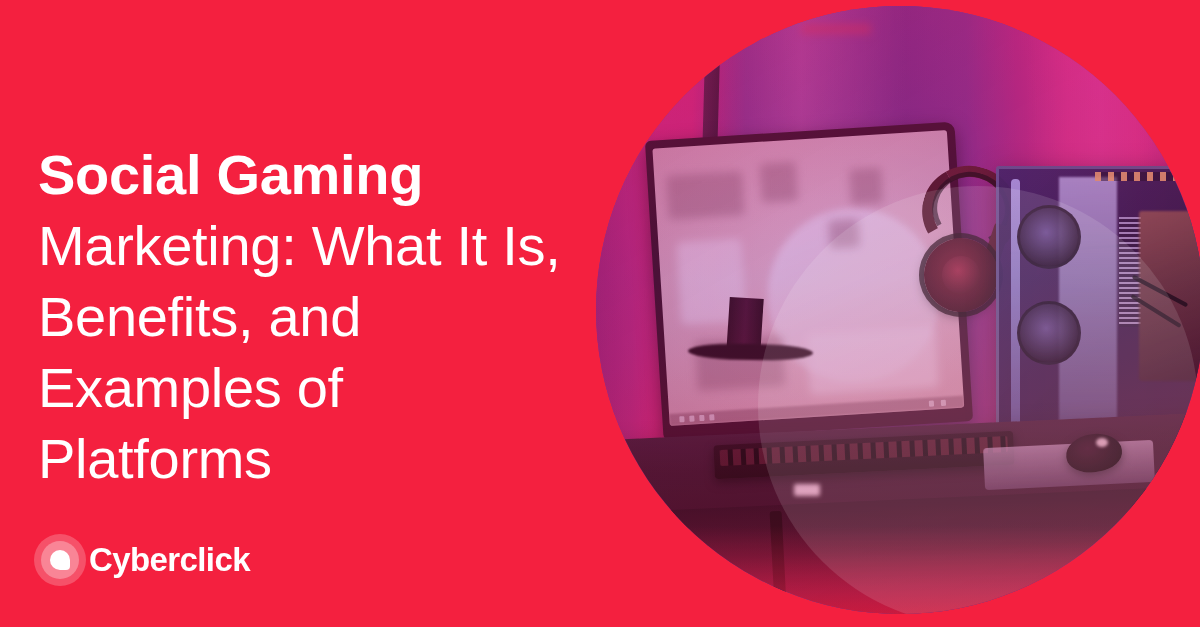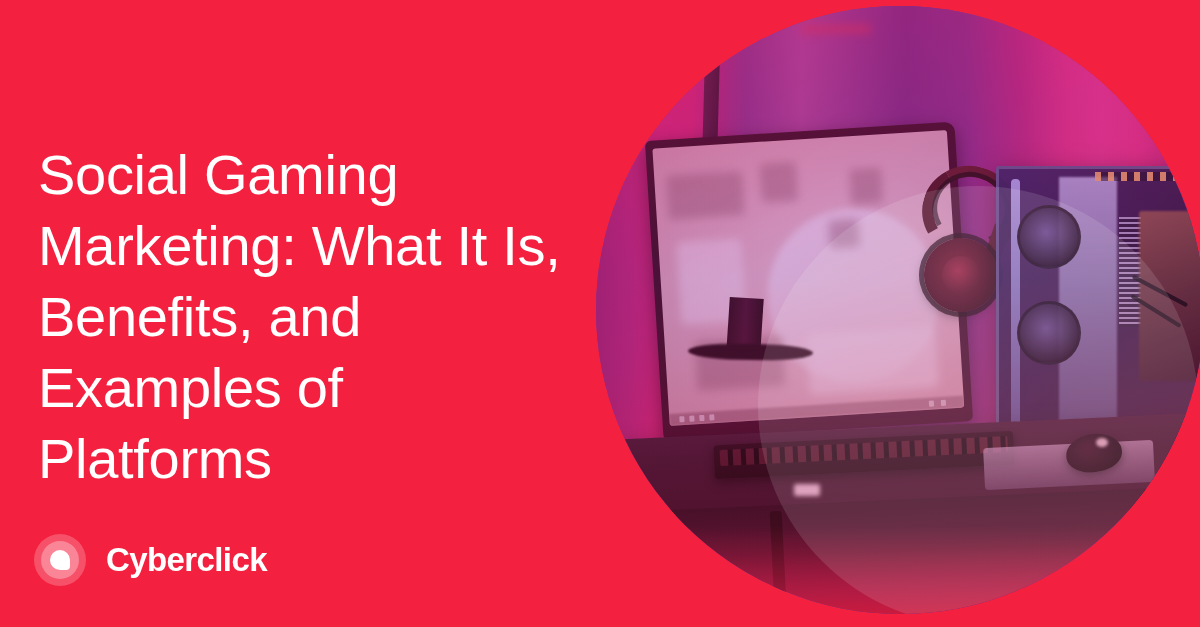--- a/index.html
+++ b/index.html
@@ -314,30 +314,30 @@
     position:absolute;
     left:38px;
     top:139px;
     width:540px;
     color:#FFFFFF;
     font-size:56px;
     line-height:71px;
     font-weight:400;
     letter-spacing:-.3px;
   }
-  #headline .strong { font-weight:400; }
+  #headline .strong { font-weight:700; }
 
   
   #logo {
     position:absolute;
     left:34px;
     top:534px;
     display:flex;
     align-items:center;
-    gap:20px;
+    gap:3px;
   }
   .logo-mark {
     position:relative;
     width:52px; height:52px;
     border-radius:50%;
     background:rgba(255,255,255,.22);
     flex:0 0 auto;
   }
   .logo-ring2 {
     position:absolute; left:7px; top:7px; width:38px; height:38px;

